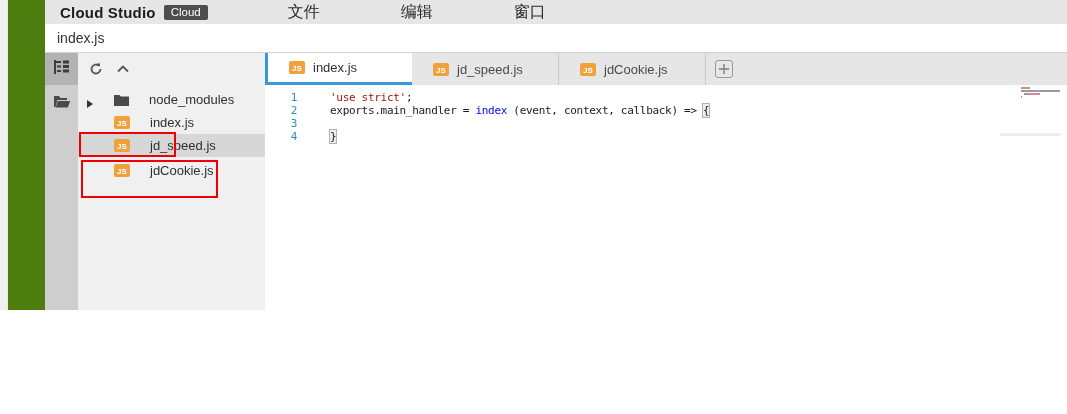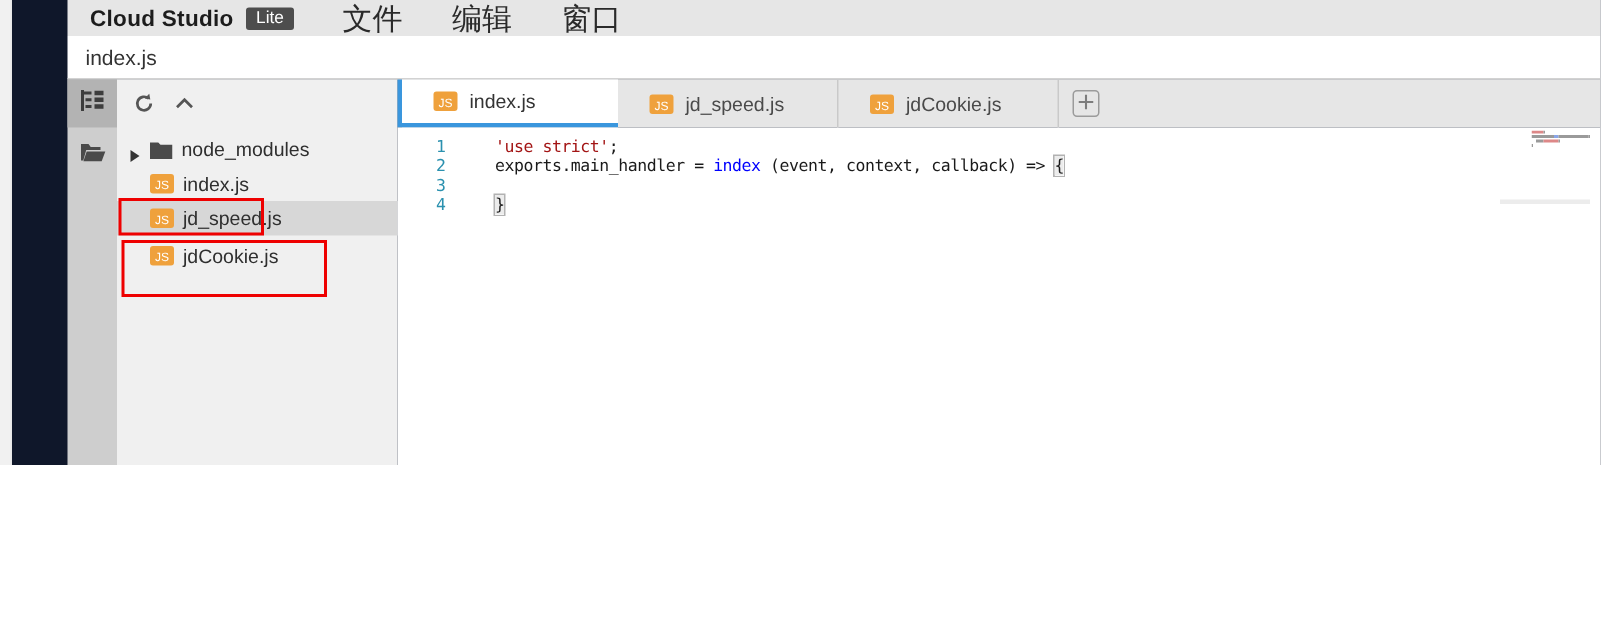--- a/index.html
+++ b/index.html
@@ -3,52 +3,52 @@
 <meta charset="utf-8">
 <style>
   :root{
     --accent-blue:#3a96dd; --annotation-red:#ee0000; --js-badge:#efa13c;
     --syntax-string:#a31515; --syntax-keyword:#0000ff; --syntax-plain:#1a1a1a;
     --linenum:#2b91af; --badge-bg:#4d4d4d;
   }
   *{margin:0;padding:0;box-sizing:border-box;}
   html,body{background:#fff;}
   body{font-family:"Liberation Sans","DejaVu Sans",sans-serif;color:#222;}
-  .page{position:relative;width:1067px;height:310px;overflow:hidden;background:#0f172a;}
+  .page{position:relative;width:1067px;height:310px;overflow:hidden;background:#4d7c0f;}
   .left-strip{position:absolute;left:0;top:0;width:8px;height:414px;background:#f1f1f1;border-right:1px solid #e7e7e7;}
   .app{position:absolute;left:45px;top:0;width:1022px;height:414px;display:flex;flex-direction:column;}
 
   
   .menubar{height:24px;background:#e6e6e6;display:flex;align-items:center;flex:none;}
   .brand{font-weight:bold;font-size:15px;color:#1c1c1c;margin-left:15px;letter-spacing:.2px;}
   .badge{background:var(--badge-bg);color:#fff;font-size:11.5px;padding:1.5px 7px;margin-left:8px;border-radius:2px;}
   .menus{display:flex;margin-left:32px;column-gap:33px;}
-  .menu-item{font-size:20px;color:#2a2a2a;cursor:default;}
+  .menu-item{font-size:16px;color:#2a2a2a;cursor:default;margin-left:48px;}
 
   
   .titlebar{height:29px;background:#fff;border-bottom:1px solid #d2d2d2;display:flex;align-items:center;flex:none;}
   .titlebar span{font-size:14px;color:#333;margin-left:12px;}
 
   
   .main{flex:1;display:flex;min-height:0;}
   .activitybar{width:33px;background:#cecece;flex:none;display:flex;flex-direction:column;}
   .act-btn{width:33px;height:32px;display:flex;align-items:center;justify-content:center;cursor:pointer;}
   .act-btn.active{background:#b3b3b3;}
   .act-btn + .act-btn{margin-top:6px;height:26px;}
 
   .explorer{width:187px;background:#f0f0f0;flex:none;position:relative;}
   .explorer-toolbar{height:32px;display:flex;align-items:center;gap:12px;padding-left:10px;}
   .tool-icon{width:15px;height:15px;display:flex;align-items:center;justify-content:center;cursor:pointer;}
   .tree{padding-top:3px;}
-  .tree-row{height:23px;display:flex;align-items:center;font-size:13px;color:#2f2f2f;cursor:pointer;padding-left:8px;gap:6px;white-space:nowrap;}
+  .tree-row{height:23px;display:flex;align-items:center;font-size:13px;color:#2f2f2f;cursor:pointer;padding-left:8px;gap:20px;white-space:nowrap;}
   .tree-row.selected{background:#d7d7d7;}
   .tree-row.gap-top{margin-top:2px;}
   .twisty{width:8px;height:8px;flex:none;display:inline-block;}
   .twisty.spacer{visibility:hidden;}
-  .js-badge{width:16px;height:13px;flex:none;background:var(--js-badge);color:#fff;font-size:8px;font-weight:normal;display:inline-flex;align-items:flex-end;justify-content:center;border-radius:2px;line-height:9px;padding-bottom:1px;}
+  .js-badge{width:16px;height:13px;flex:none;background:var(--js-badge);color:#fff;font-size:8px;font-weight:bold;display:inline-flex;align-items:flex-end;justify-content:center;border-radius:2px;line-height:9px;padding-bottom:1px;}
   .red-box{position:absolute;border:2px solid var(--annotation-red);pointer-events:none;}
   .red-box.box1{left:1px;top:79px;width:97px;height:25px;}
   .red-box.box2{left:3px;top:107px;width:137px;height:38px;}
 
   
   .editor-group{flex:1;display:flex;flex-direction:column;min-width:0;position:relative;}
   .tabbar{height:32px;background:#e6e6e6;display:flex;flex:none;position:relative;align-items:stretch;}
   .focus-bar{position:absolute;left:0;top:0;width:3px;height:32px;background:var(--accent-blue);}
   .tab{width:147px;display:flex;align-items:center;gap:8px;padding-left:21px;font-size:13px;color:#4a4a4a;border-right:1px solid #c9c9c9;cursor:pointer;white-space:nowrap;}
   .tab.active{background:#fff;border-right:none;border-bottom:3px solid var(--accent-blue);color:#333;margin-left:3px;width:144px;}
@@ -72,21 +72,21 @@
 </style>
 </head>
 <body>
 
 <div class="page">
   <div class="left-strip"></div>
   <div class="app">
 
     <div class="menubar">
       <span class="brand">Cloud Studio</span>
-      <span class="badge">Lite</span>
+      <span class="badge">Cloud</span>
       <nav class="menus" id="menus">
           <span class="menu-item">文件</span>
           <span class="menu-item">编辑</span>
           <span class="menu-item">窗口</span>
         </nav>
     </div>
 
     <div class="titlebar">
       <span>index.js</span>
     </div>

